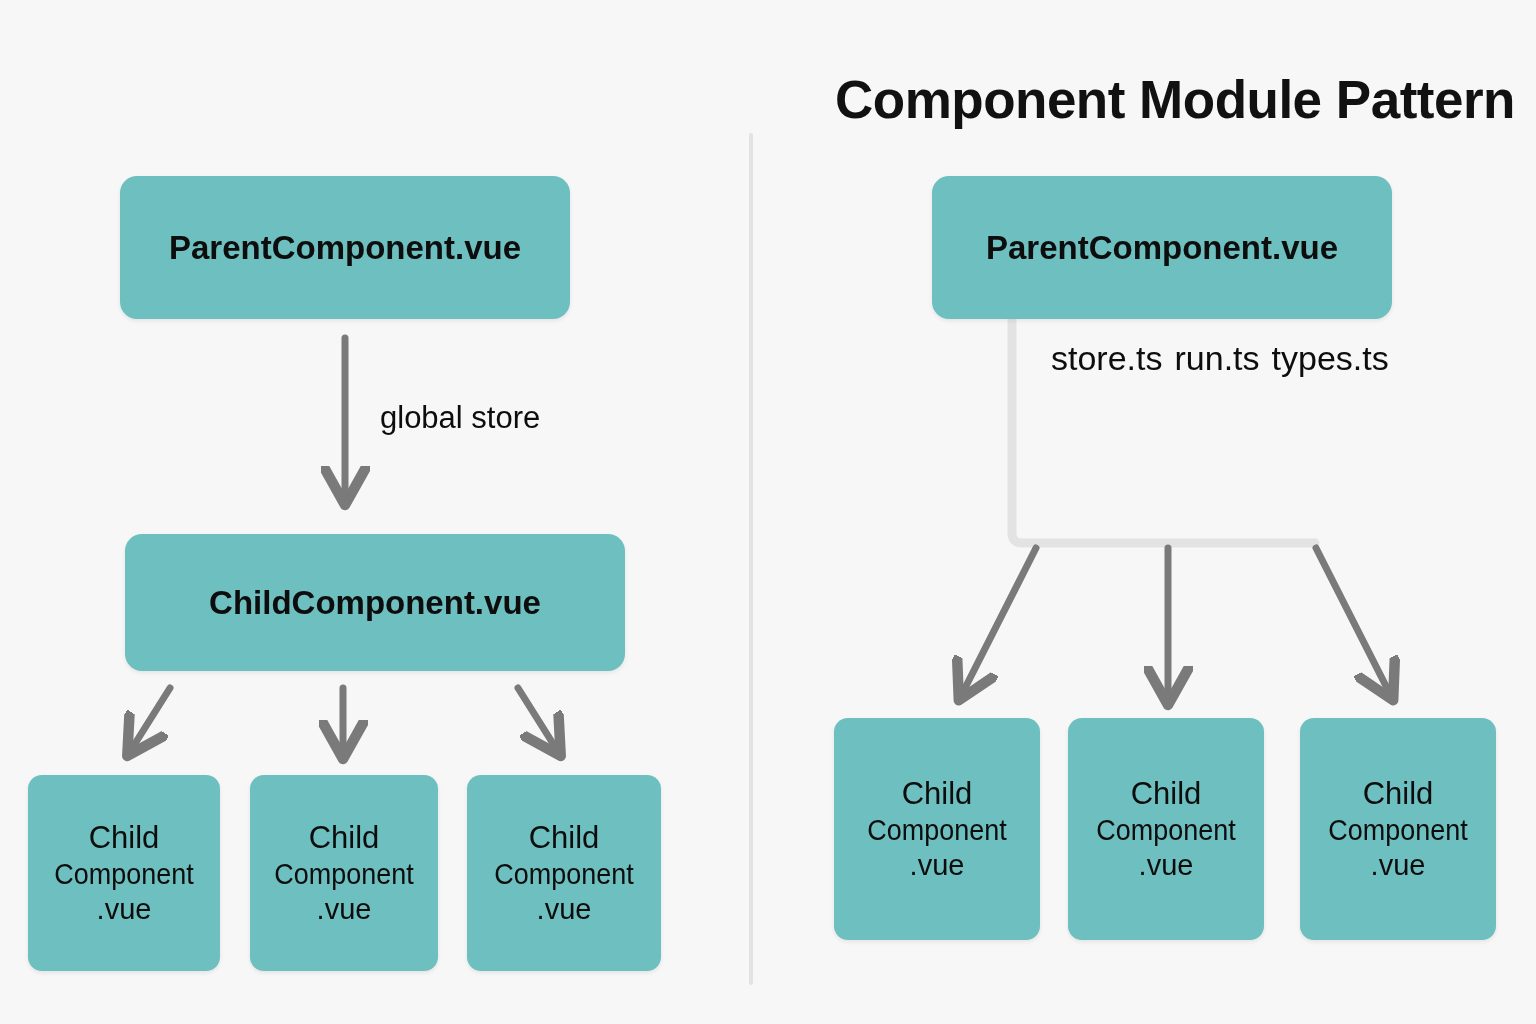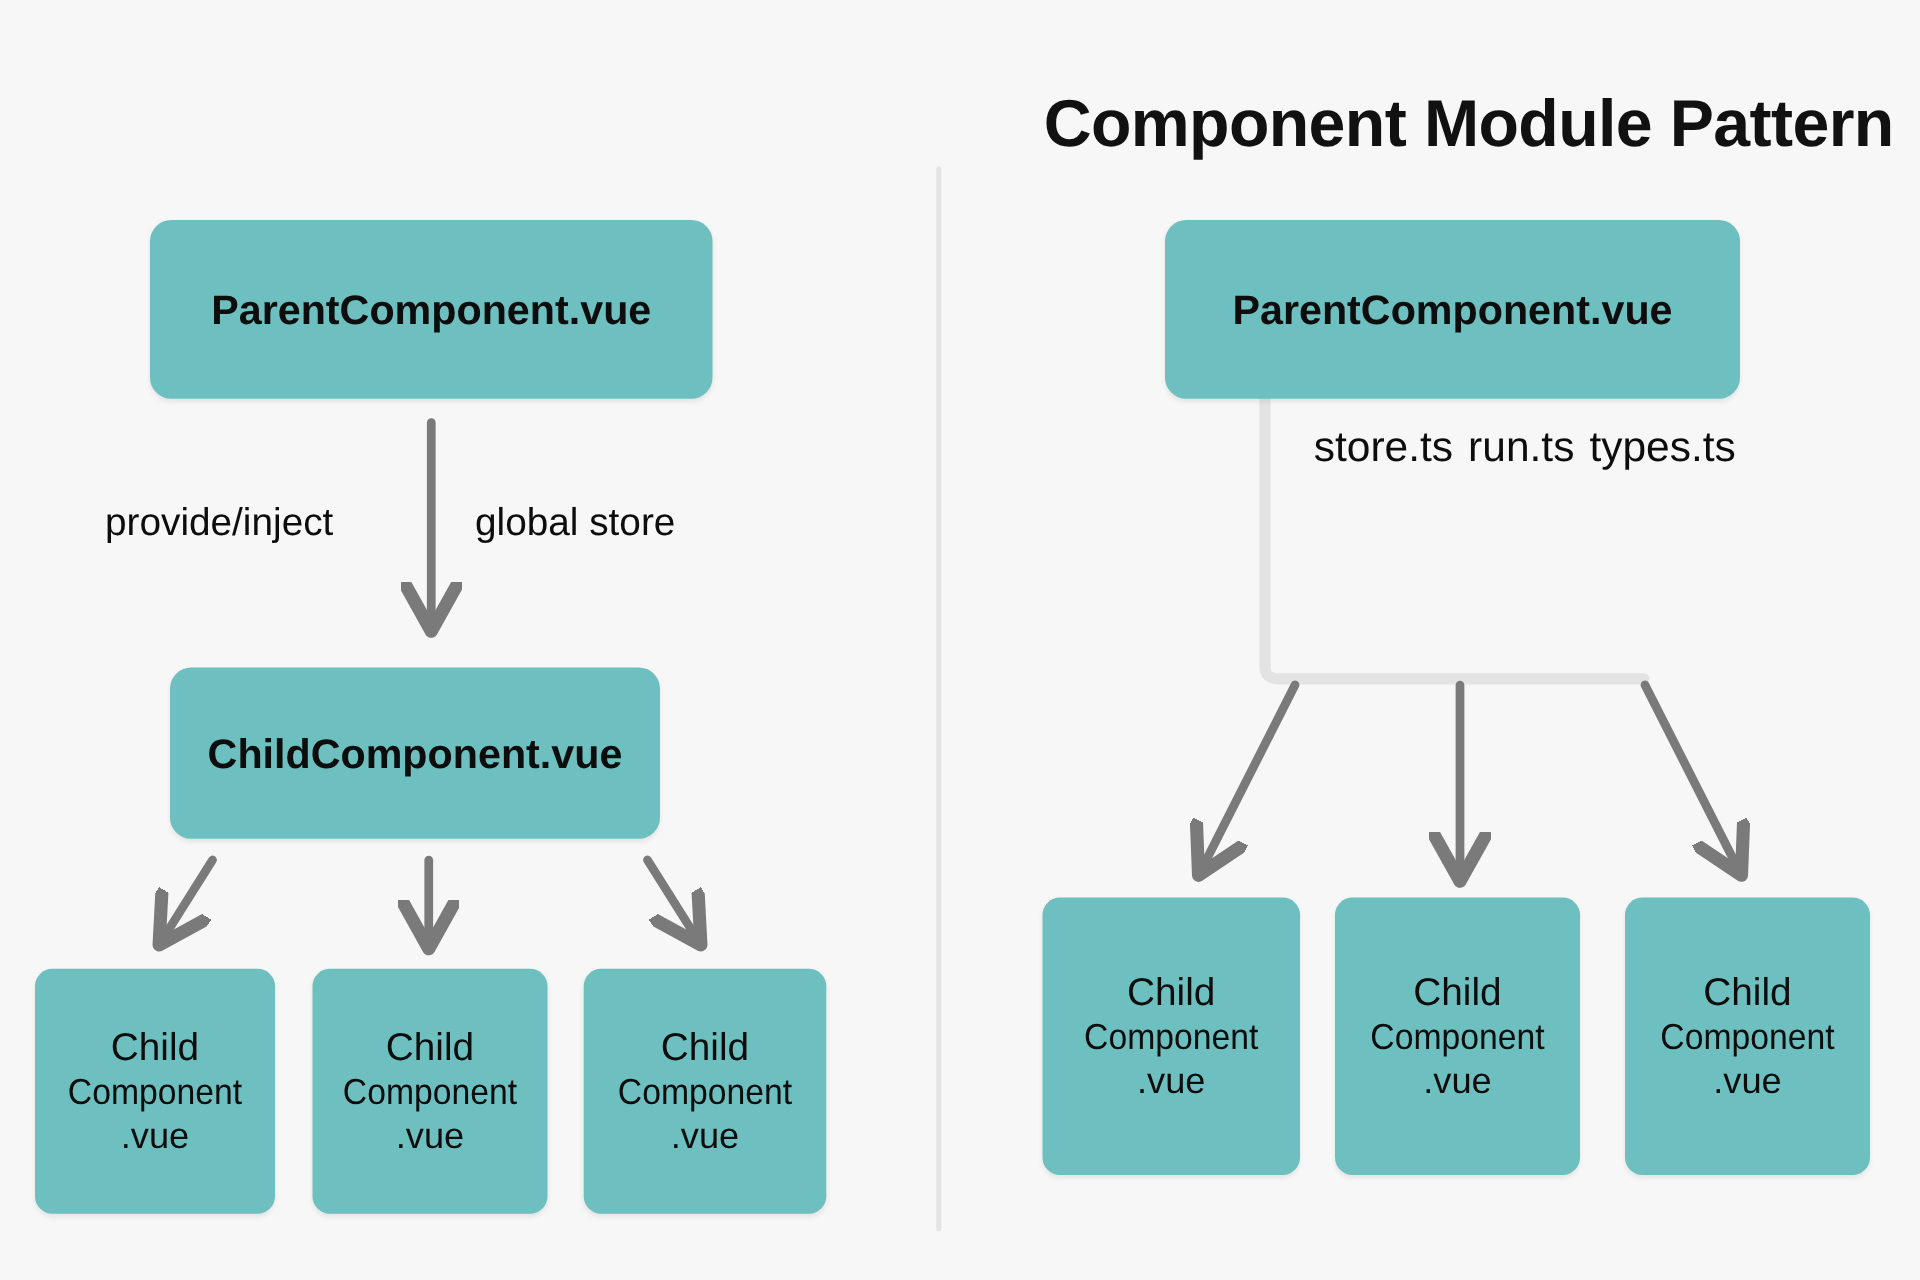--- a/index.html
+++ b/index.html
@@ -84,21 +84,21 @@
   .child-line3 {
     font-family: "Liberation Sans", sans-serif;
     font-size: 29px;
     color: #0d0d0d;
     line-height: 1.22;
     text-align: center;
   }
 
   
   #box-parent-left { left: 120px; top: 176px; width: 450px; height: 143px; }
-  #box-child-left  { left: 136px; top: 534px; width: 392px; height: 137px; }
+  #box-child-left  { left: 125px; top: 534px; width: 500px; height: 137px; }
   #box-leaf-l1 { left: 28px;  top: 775px; width: 192px; height: 196px; }
   #box-leaf-l2 { left: 250px; top: 775px; width: 188px; height: 196px; }
   #box-leaf-l3 { left: 467px; top: 775px; width: 194px; height: 196px; }
 
   
   #box-parent-right { left: 932px; top: 176px; width: 460px; height: 143px; }
   #box-leaf-r1 { left: 834px;  top: 718px; width: 206px; height: 222px; }
   #box-leaf-r2 { left: 1068px; top: 718px; width: 196px; height: 222px; }
   #box-leaf-r3 { left: 1300px; top: 718px; width: 196px; height: 222px; }
 
@@ -166,21 +166,20 @@
 
     <line x1="1036" y1="548" x2="962" y2="694" stroke="#7a7a7a" stroke-width="7" stroke-linecap="round" marker-end="url(#ah)"></line>
     <line x1="1168" y1="548" x2="1168" y2="698" stroke="#7a7a7a" stroke-width="7" stroke-linecap="round" marker-end="url(#ah)"></line>
     <line x1="1316" y1="548" x2="1390" y2="694" stroke="#7a7a7a" stroke-width="7" stroke-linecap="round" marker-end="url(#ah)"></line>
   </svg>
 
   <div class="box" id="box-parent-left">
     <span class="box-label">ParentComponent.vue</span>
   </div>
 
-  <div class="edge-label" id="label-provide-inject">provide/inject</div>
 
   <div class="edge-label" id="label-global-store">global store</div>
 
   <div class="box" id="box-child-left">
     <span class="box-label">ChildComponent.vue</span>
   </div>
 
   <div class="box child-box" id="box-leaf-l1">
     <span class="child-line1">Child</span>
     <span class="child-line2">Component</span>

